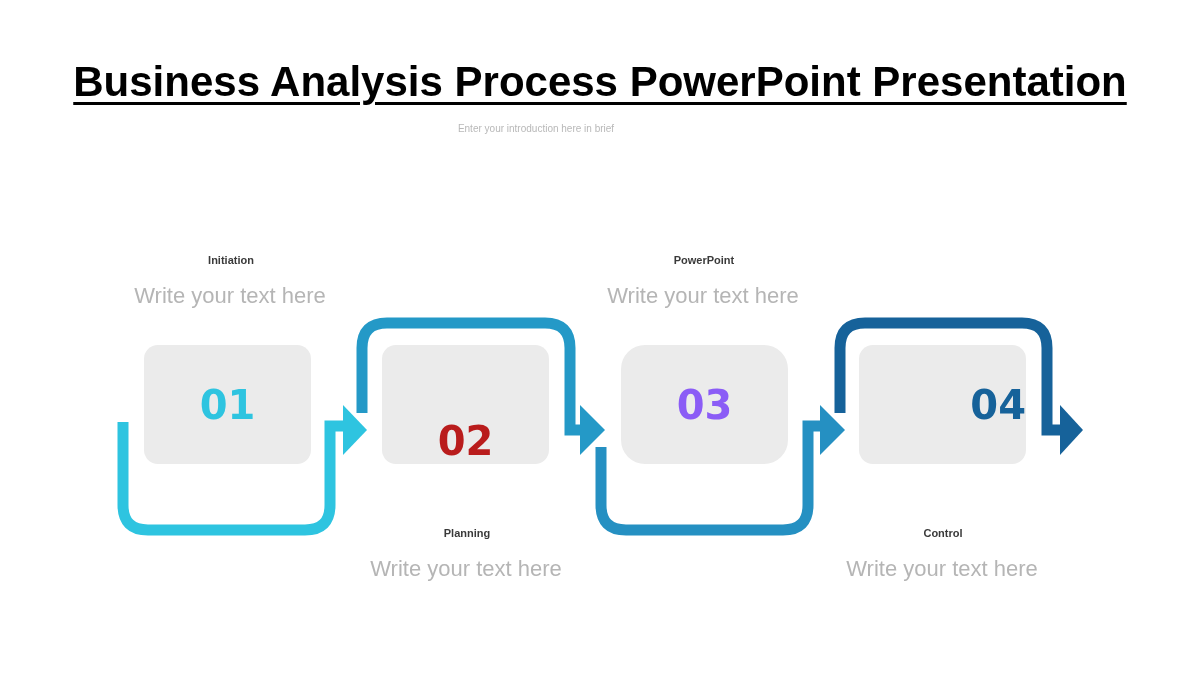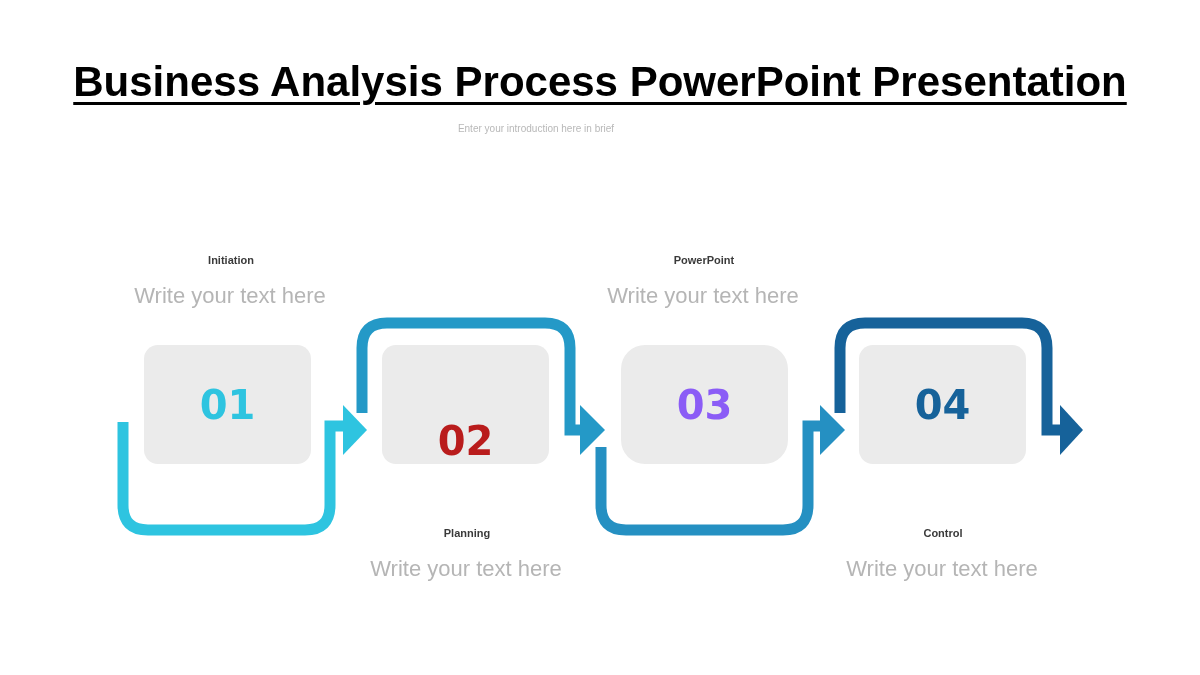--- a/index.html
+++ b/index.html
@@ -52,17 +52,17 @@
   </div>
 <div class="label" style="left:367px;top:527px;">Planning</div>
 <div class="desc" style="left:366px;top:556px;">Write your text here</div>
 
 <div class="label" style="left:604px;top:254px;">PowerPoint</div>
 <div class="desc" style="left:603px;top:283px;">Write your text here</div>
 <div class="box" style="left:621px;top:345px;color:#8b5cf6;border-radius:24px;">
     <span>03</span>
   </div>
 
-<div class="box" style="left:859px;top:345px;color:#16629a;">
+<div class="box" style="left:859px;top:345px;color:#16629a;justify-content:flex-end;">
     <span>04</span>
   </div>
 <div class="label" style="left:843px;top:527px;">Control</div>
 <div class="desc" style="left:842px;top:556px;">Write your text here</div>
 
 </body></html>

